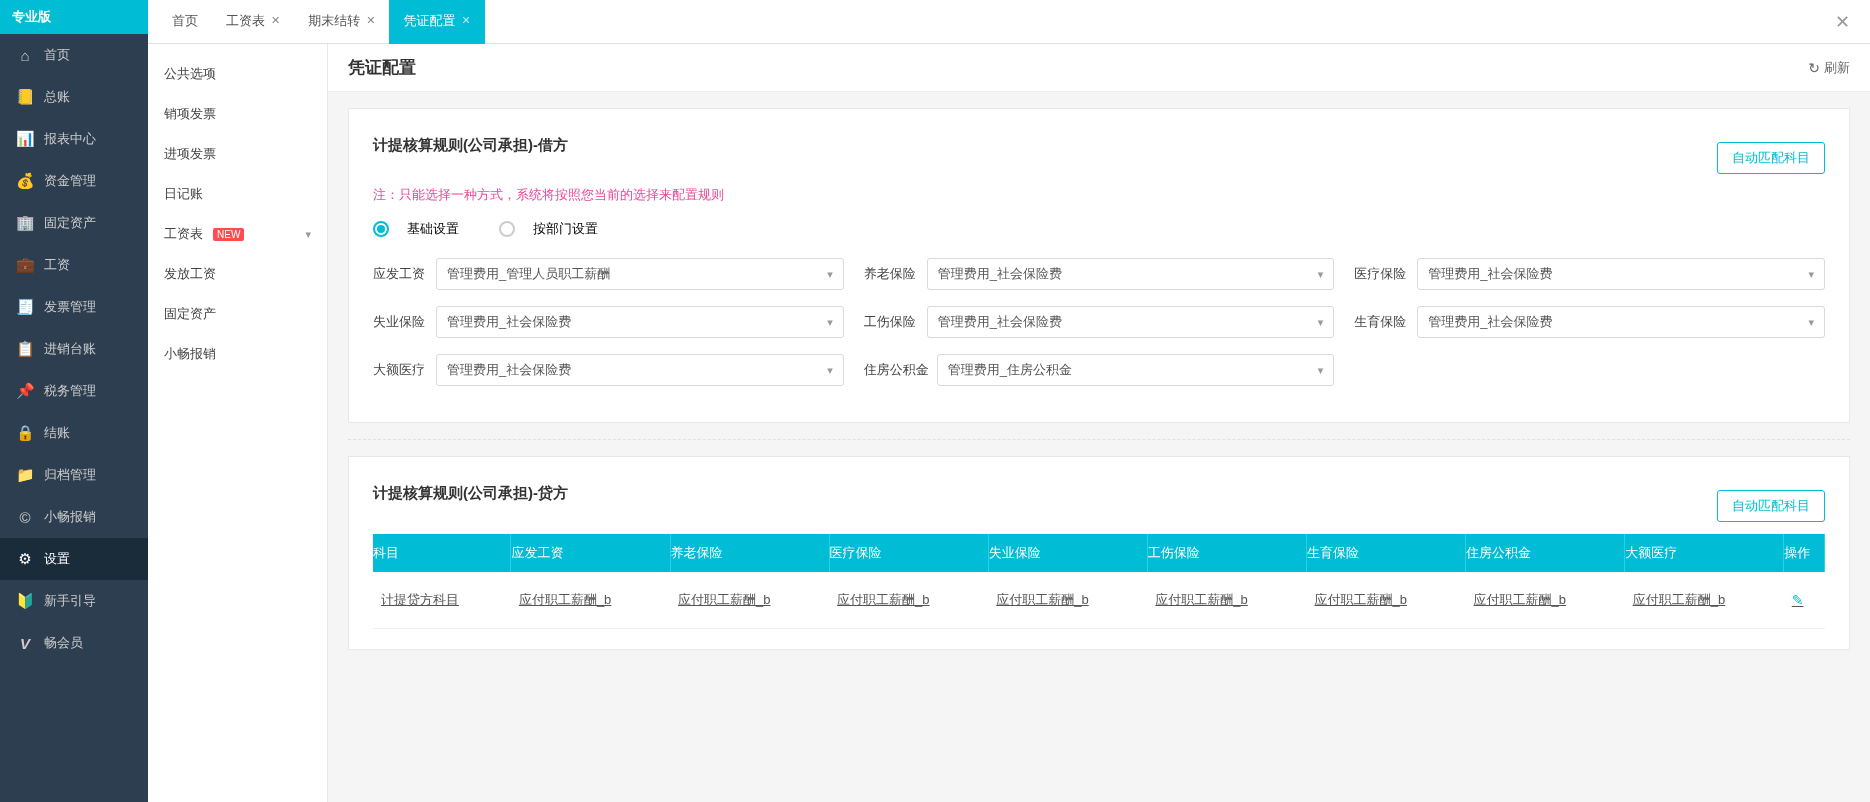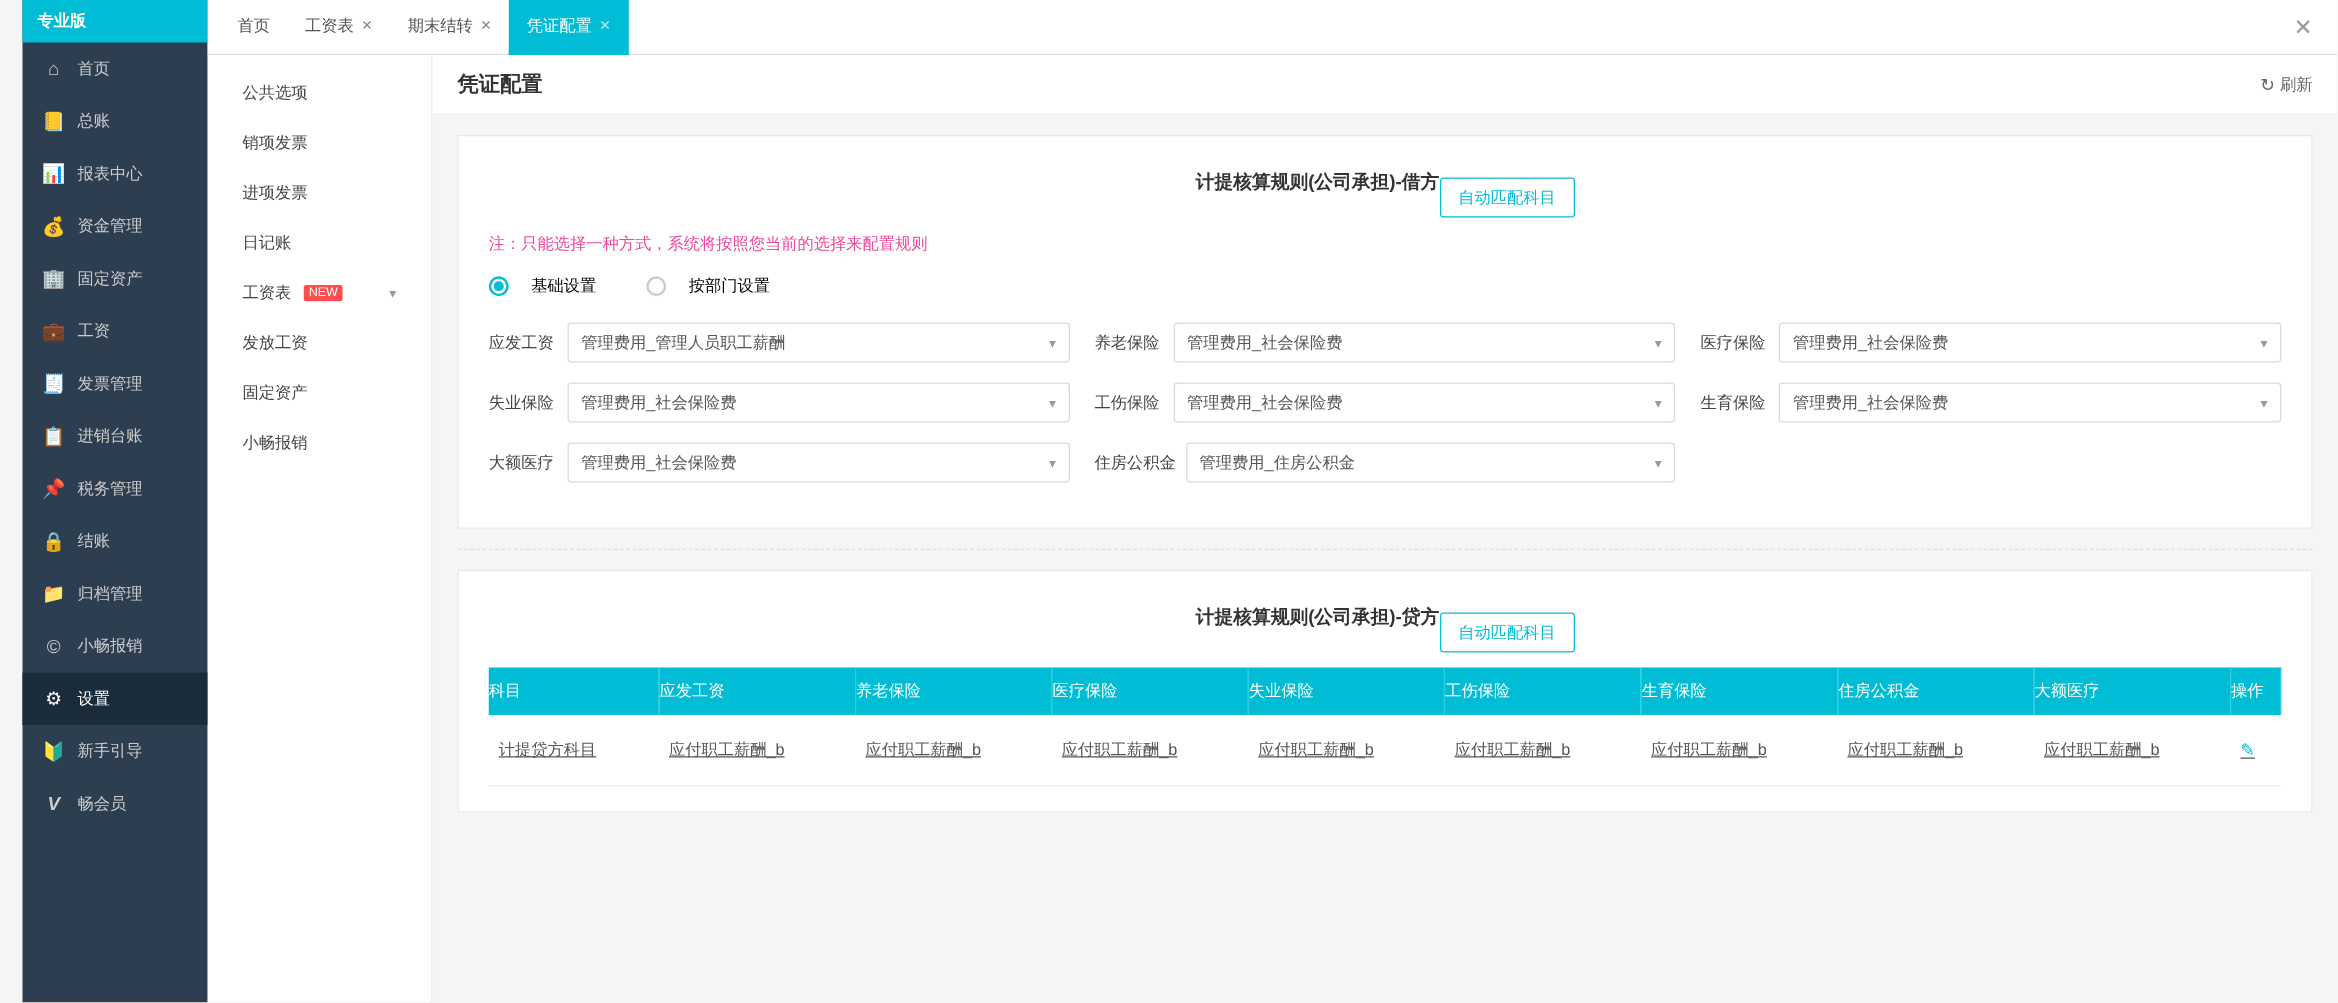--- a/index.html
+++ b/index.html
@@ -7,21 +7,20 @@
 
     
     .sidebar {
       width: 148px;
       background: #2d3e50;
       color: #ccc;
       display: flex;
       flex-direction: column;
       flex-shrink: 0;
       height: 100%;
-      margin-left: 18px;
     }
     .sidebar-logo {
       background: #00bcd4;
       color: white;
       font-size: 13px;
       padding: 8px 12px;
       font-weight: bold;
     }
     .sidebar-item {
       display: flex;
@@ -85,21 +84,21 @@
     
     .left-nav {
       width: 180px;
       background: white;
       border-right: 1px solid #e8e8e8;
       padding: 10px 0;
       flex-shrink: 0;
       overflow-y: auto;
     }
     .left-nav-item {
-      padding: 11px 28px;
+      padding: 11px 16px;
       cursor: pointer;
       color: #444;
       font-size: 13px;
       display: flex;
       align-items: center;
       justify-content: space-between;
     }
     .left-nav-item.active { background: #00bcd4; color: white; }
     .new-badge {
       background: #ff4d4f;
@@ -215,21 +214,21 @@
       border-radius: 3px;
       cursor: pointer;
       font-size: 13px;
       float: right;
       margin-top: 13px;
     }
 
     .section-header {
       display: flex;
       align-items: center;
-      justify-content: center;
+      justify-content: space-between;
       margin-bottom: 12px;
     }
 
     
     .data-table {
       width: 100%;
       border-collapse: collapse;
       font-size: 13px;
     }
     .data-table th {

